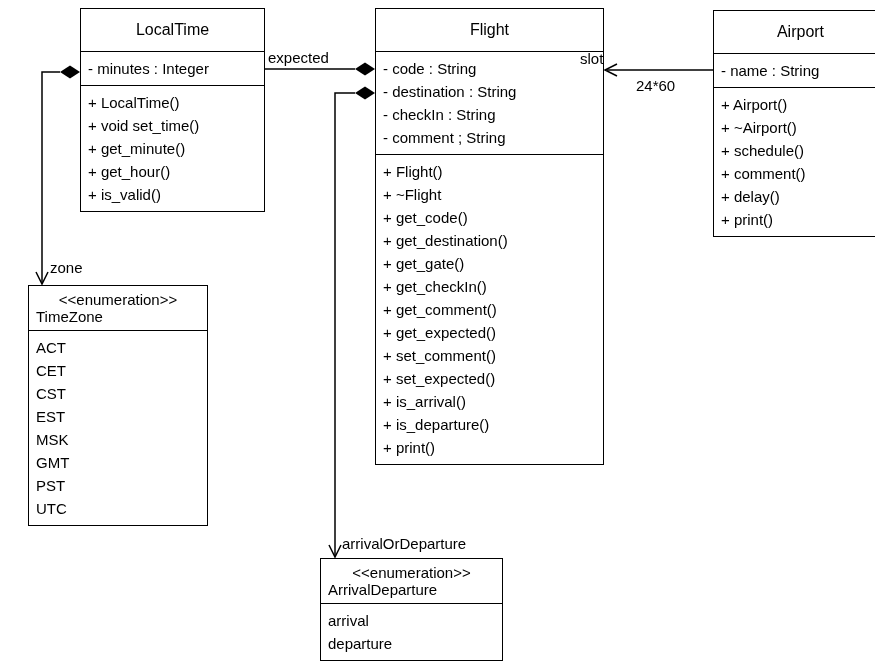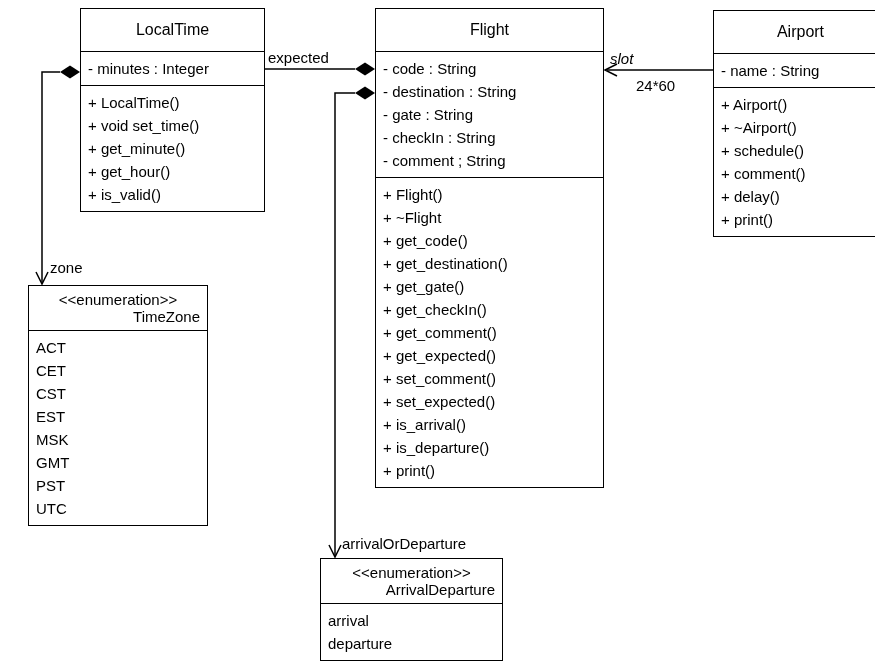--- a/index.html
+++ b/index.html
@@ -5,21 +5,21 @@
   * { margin:0; padding:0; box-sizing:border-box; }
   html,body { background:#ffffff; }
   body { font-family:"Liberation Sans","DejaVu Sans",sans-serif; color:#000; }
   .canvas { position:relative; width:875px; height:670px; background:#fff; overflow:hidden;margin-left:20px; }
   .connector-layer { position:absolute; left:0; top:0; pointer-events:none; }
   .uml-class { position:absolute; background:#fff; border:1.5px solid #000; font-size:15px; }
   .uml-title { display:flex; flex-direction:column; align-items:center; justify-content:center;
                font-size:16px; border-bottom:1.5px solid #000; padding:12px 4px; }
   .enum-header { padding:4px 4px; }
   .enum-header .stereo { display:block; text-align:center; font-size:15px; }
-  .enum-header .ename  { display:block; text-align:right; font-size:15px; }
+  .enum-header .ename  { display:block; text-align:left; font-size:15px; }
   .compartment { padding:5px 7px; border-bottom:1.5px solid #000; }
   .compartment:last-child { border-bottom:none; }
   .member-line { line-height:23px; white-space:nowrap; }
   .edge-label { position:absolute; font-size:15px; white-space:nowrap; }
 </style>
 </head>
 <body>
 
 <div class="canvas">
 
@@ -52,21 +52,20 @@
         <div class="member-line">+ get_hour()</div>
         <div class="member-line">+ is_valid()</div>
       </div>
   </div>
 
   <div class="uml-class" style="left:355px; top:8px; width:229px;">
     <div class="uml-title">Flight</div>
     <div class="compartment">
         <div class="member-line">- code : String</div>
         <div class="member-line">- destination : String</div>
-        <div class="member-line">- gate : String</div>
         <div class="member-line">- checkIn : String</div>
         <div class="member-line">- comment ; String</div>
       </div>
     <div class="compartment">
         <div class="member-line">+ Flight()</div>
         <div class="member-line">+ ~Flight</div>
         <div class="member-line">+ get_code()</div>
         <div class="member-line">+ get_destination()</div>
         <div class="member-line">+ get_gate()</div>
         <div class="member-line">+ get_checkIn()</div>
@@ -118,17 +117,17 @@
       <span class="ename">ArrivalDeparture</span>
     </div>
     <div class="compartment">
         <div class="member-line">arrival</div>
         <div class="member-line">departure</div>
       </div>
   </div>
 
   <div class="edge-label" style="left:248px; top:49px;">expected</div>
   <div class="edge-label" style="left:30px; top:259px;">zone</div>
-  <div class="edge-label" style="left:590px; top:50px;font-style:italic;">slot</div>
+  <div class="edge-label" style="left:560px; top:50px;">slot</div>
   <div class="edge-label" style="left:616px; top:77px;">24*60</div>
   <div class="edge-label" style="left:322px; top:535px;">arrivalOrDeparture</div>
 
 </div>
 
 </body></html>

